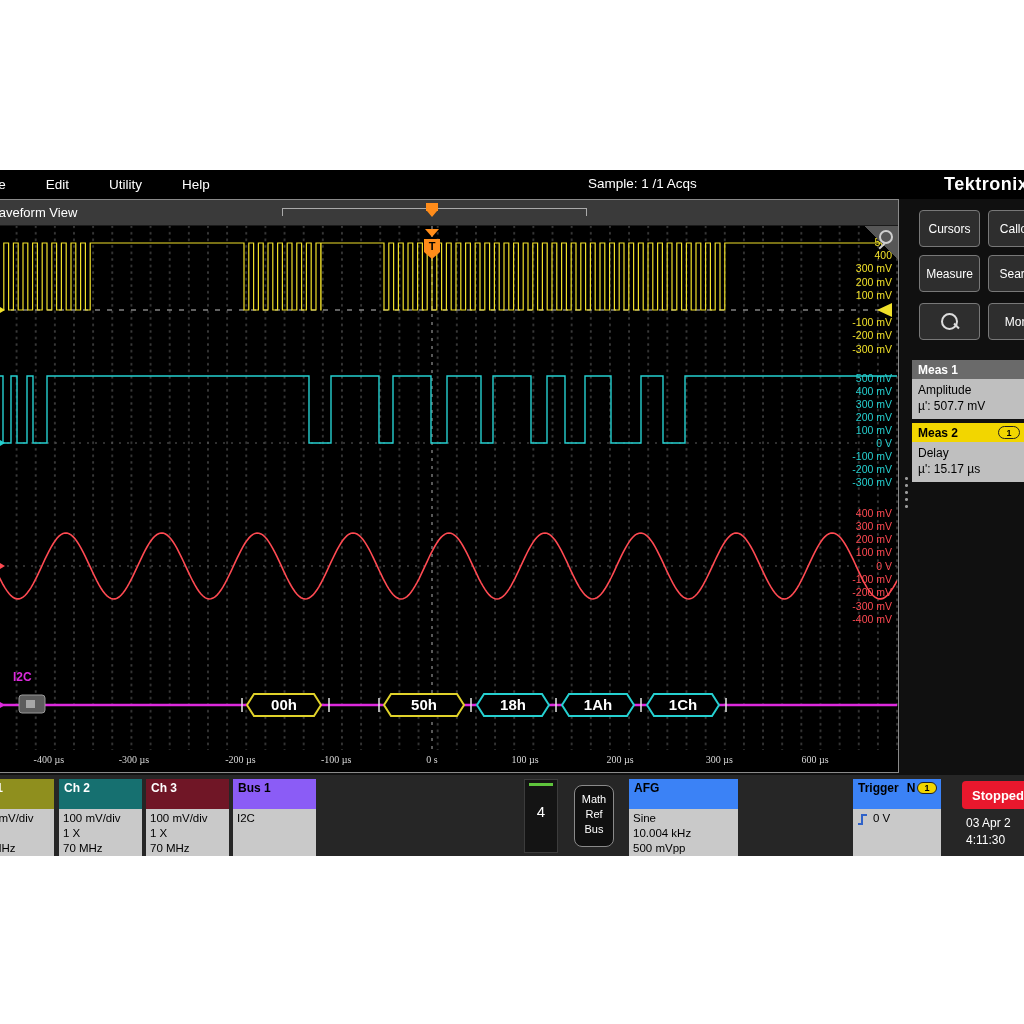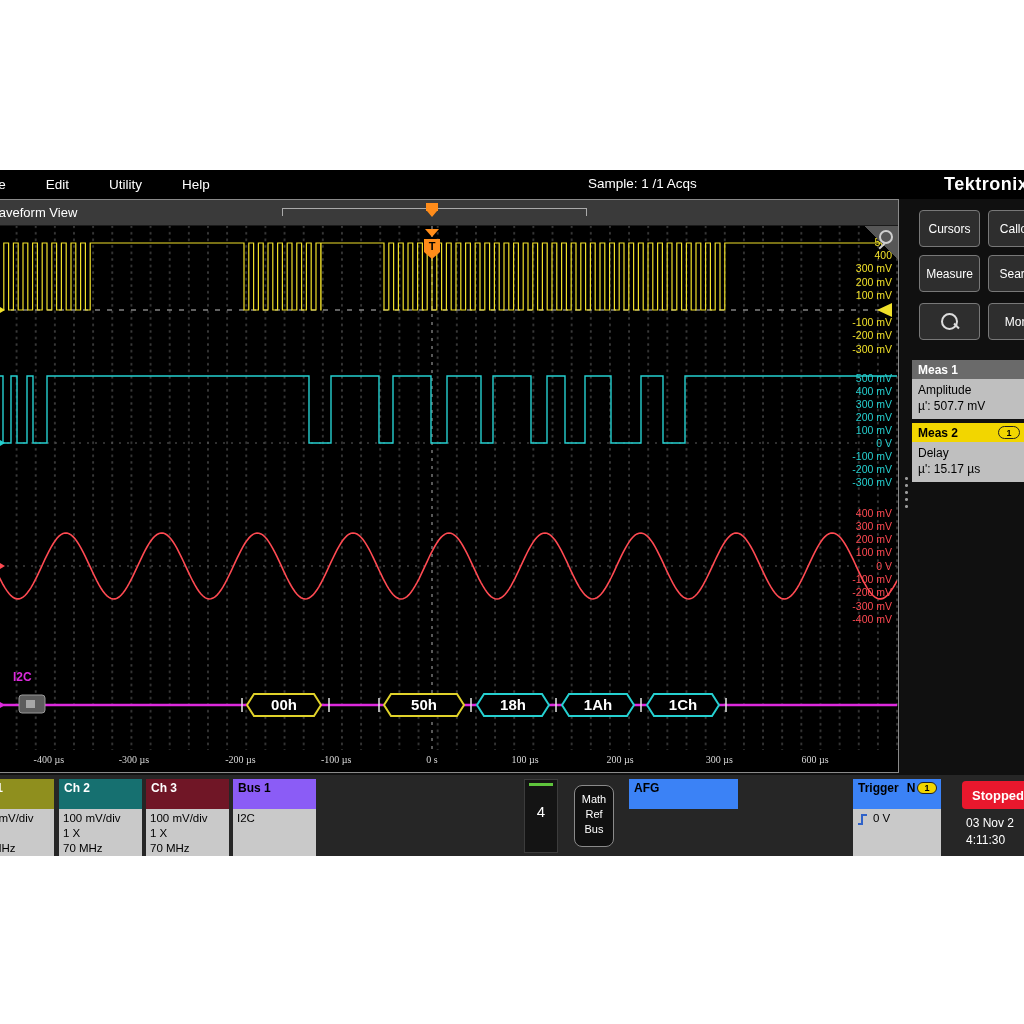--- a/index.html
+++ b/index.html
@@ -262,37 +262,42 @@
     </div>
 
     <div class="mrb">
       <div>Math</div>
       <div>Ref</div>
       <div>Bus</div>
     </div>
 
     <div class="badge" style="left:629px;width:109px">
       <div class="badge-header hdr-gray">AFG</div>
+      <div class="badge-body">
+        <div>Sine</div>
+        <div>10.004 kHz</div>
+        <div>500 mVpp</div>
+      </div>
     </div>
 
 
     <div class="badge" style="left:853px;width:88px">
       <div class="badge-header hdr-gray" style="position:relative">
         <span>Trigger</span><span class="trig-n">N</span>
         <span class="trig-pill">1</span>
       </div>
       <div class="badge-body">
         <div class="trig-line">
           <svg width="12" height="14">
               <path d="M1,12 h4 v-9 h5" stroke="#2f62c9" stroke-width="2" fill="none"></path>
             </svg>
           <span>0 V</span>
         </div>
       </div>
     </div>
 
     <div class="stopped">Stopped</div>
     <div class="datetime">
-      <div>03 Nov 2</div>
+      <div>03 Apr 2</div>
       <div>4:11:30</div>
     </div>
   </div>
 </div>
 
 </body></html>

